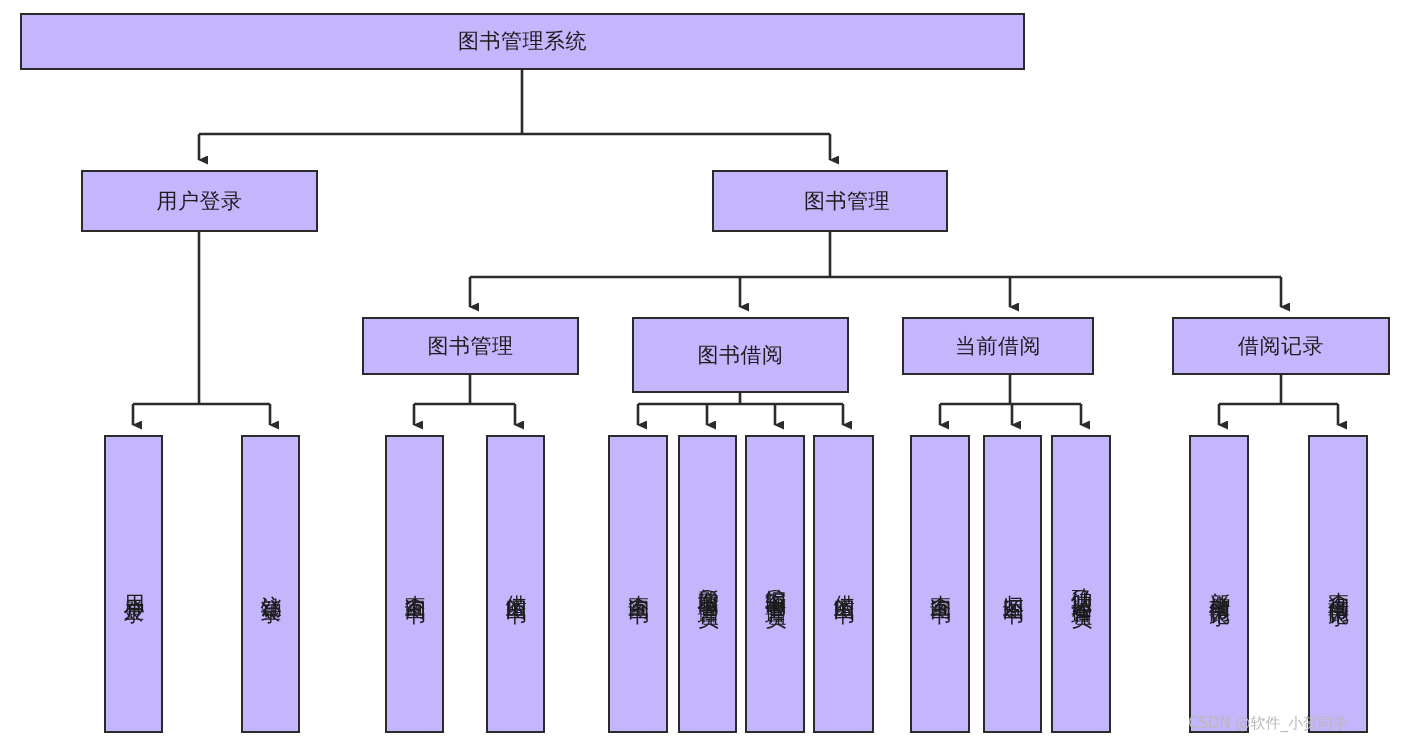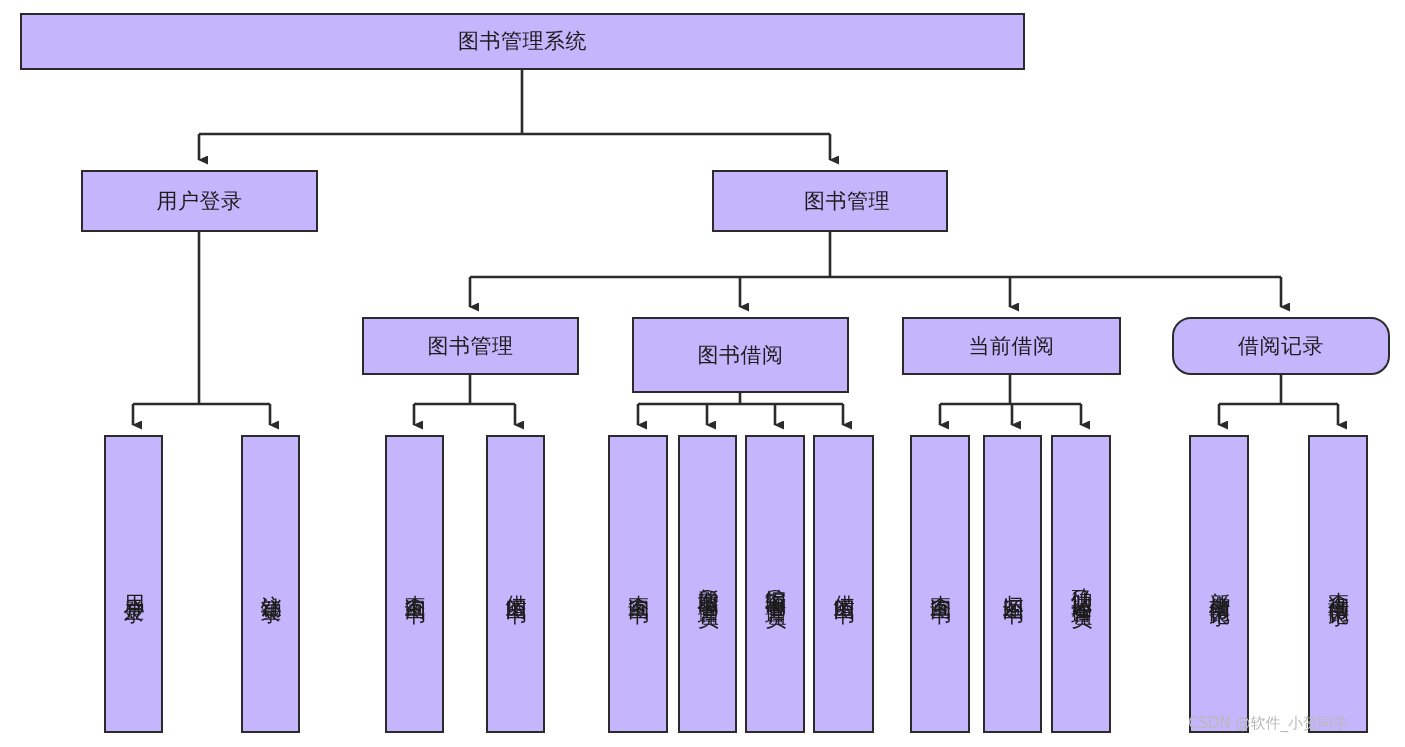--- a/index.html
+++ b/index.html
@@ -139,24 +139,24 @@
   <div class="node-box node-level2" style="left: 712px; top: 170px; width: 236px; height: 62px; padding-left: 34px;">
     <span class="node-label">图书管理</span>
   </div>
 
   <div class="node-box node-level3" style="left: 362px; top: 317px; width: 217px; height: 58px;">
     <span class="node-label">图书管理</span>
   </div>
   <div class="node-box node-level3" style="left: 632px; top: 317px; width: 217px; height: 76px;">
     <span class="node-label">图书借阅</span>
   </div>
-  <div class="node-box node-level3" style="left: 902px; top: 317px; width: 219px; height: 58px;">
+  <div class="node-box node-level3" style="left: 902px; top: 317px; width: 192px; height: 58px;">
     <span class="node-label">当前借阅</span>
   </div>
-  <div class="node-box node-level3" style="left: 1172px; top: 317px; width: 218px; height: 58px; border-radius: 19px;">
+  <div class="node-box node-level3" style="left: 1172px; top: 317px; width: 218px; height: 58px;">
     <span class="node-label">借阅记录</span>
   </div>
 
   <div class="node-box node-leaf" style="left: 104px; top: 435px; width: 59px; height: 298px;">
     <span class="node-label">用户登录</span>
   </div>
   <div class="node-box node-leaf" style="left: 241px; top: 435px; width: 59px; height: 298px;">
     <span class="node-label">注销登录</span>
   </div>
   <div class="node-box node-leaf" style="left: 385px; top: 435px; width: 59px; height: 298px;">

